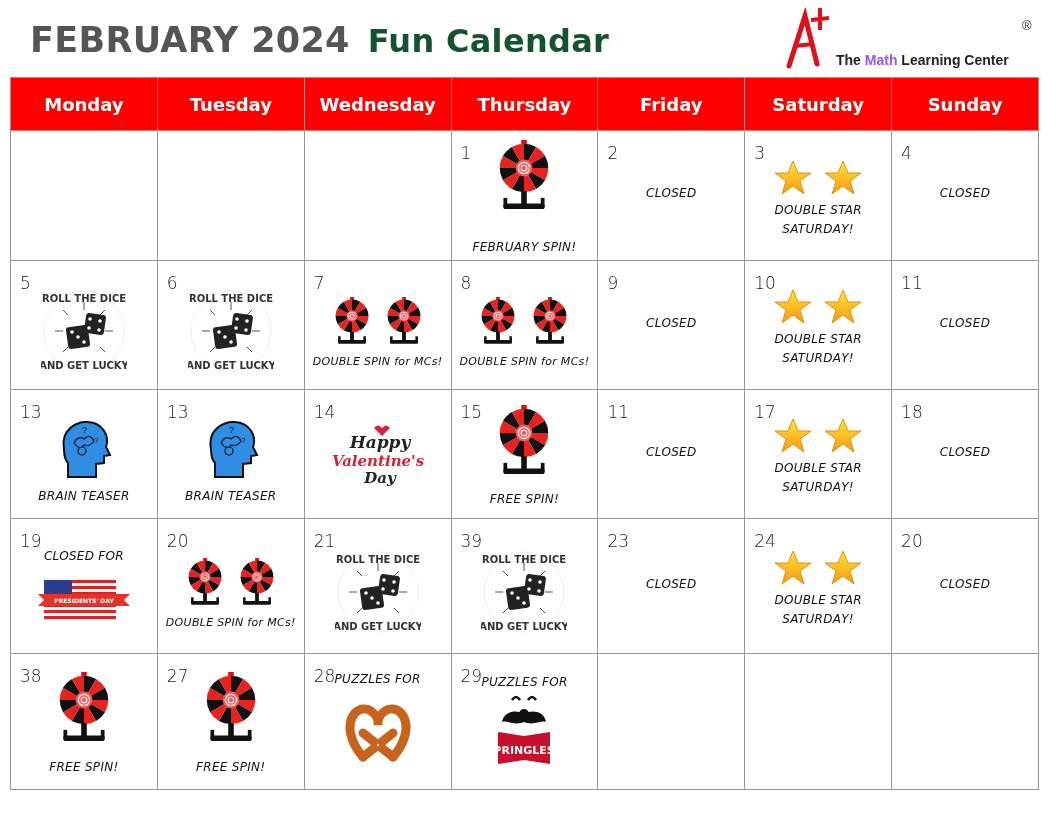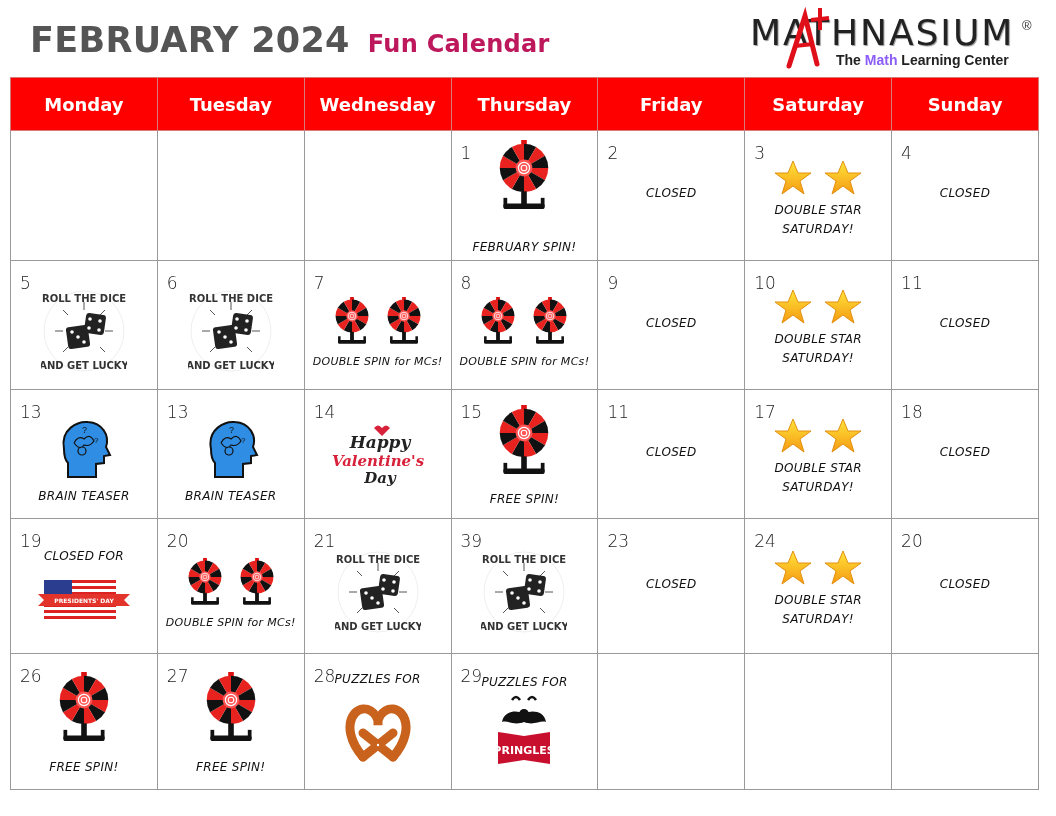--- a/index.html
+++ b/index.html
@@ -1,18 +1,18 @@
 <!DOCTYPE html>
 <html><head>
 <meta charset="utf-8">
 <style>
   html,body{margin:0;padding:0;background:#fff;}
   body{width:1056px;height:816px;position:relative;overflow:hidden;font-family:"Liberation Sans",sans-serif;}
   .title{position:absolute;left:30px;top:20px;font-family:"DejaVu Sans",sans-serif;font-weight:bold;color:#555;font-size:35px;letter-spacing:0.3px;white-space:nowrap;}
-  .title .sub{font-size:24px;margin-left:18px;color:#be185d;}
+  .title .sub{font-size:32px;margin-left:18px;color:#14532d;}
   .logo{position:absolute;left:750px;top:6px;width:290px;height:66px;}
   .logo .word{position:absolute;left:0;top:6px;font-family:"DejaVu Sans",sans-serif;font-size:36px;letter-spacing:2px;color:#222;text-shadow:1px 1px 1px #999;white-space:nowrap;}
   .logo .aplus{position:absolute;left:33px;top:0px;width:50px;height:66px;}
   .logo .reg{position:absolute;left:272px;top:12px;font-size:13px;color:#333;}
   .logo .tag{position:absolute;left:86px;top:46px;font-size:14px;font-weight:bold;color:#222;white-space:nowrap;}
   .logo .tag .red{color:#8b5cf6;}
   table.cal{position:absolute;left:10px;top:77px;border-collapse:collapse;table-layout:fixed;width:1029px;border-radius:29px;}
   table.cal th{background:#ff0000;color:#fff;height:52px;font-family:"DejaVu Sans",sans-serif;font-size:18px;font-weight:bold;border:1px solid #d87a7a;padding:0;}
   table.cal td{border:1px solid #999;vertical-align:top;padding:0;position:relative;}
   .r1 td{height:129px;} .r2 td{height:128px;} .r3 td{height:128px;} .r4 td{height:134px;} .r5 td{height:135px;}
@@ -24,21 +24,20 @@
   .row2{display:flex;gap:14px;}
 </style>
 </head>
 <body>
 
 <div class="title">
   <span>FEBRUARY 2024</span><span class="sub">Fun Calendar</span>
 </div>
 
 <div class="logo">
-  <span class="word">MATHNASIUM</span>
   <svg class="aplus" viewBox="0 0 50 66">
     <path d="M6 60 L22 10 L34 58" stroke="#e0101a" stroke-width="5" fill="none" stroke-linecap="round"></path>
     <path d="M12 40 L30 38" stroke="#e0101a" stroke-width="4"></path>
     <path d="M28 14 L46 12 M37 2 L37 24" stroke="#e0101a" stroke-width="4"></path>
   </svg>
   <span class="reg">®</span>
   <span class="tag"><span>The </span><span class="red">Math</span><span> Learning Center</span></span>
 </div>
 
 <table class="cal">
@@ -603,21 +602,21 @@
         </td>
         <td>
           <span class="dnum">20</span>
           <div class="cell">
             <div class="note" style="margin-top:-4px">CLOSED</div>
           </div>
         </td>
       </tr>
       <tr class="r5">
         <td>
-          <span class="dnum">26</span>
+          <span class="dnum">38</span>
           <div class="cell">
             <span class="wheel" style="margin-top:6px"><svg width="56" height="75.60000000000001" viewBox="0 0 60 81">
     <rect x="27" y="0" width="6" height="8" fill="#d11"></rect>
     <path d="M30 30 L56.0 30.0 A26 26 0 0 1 52.5 43.0 Z" fill="#e8231f"></path>
                 <path d="M30 30 L52.5 43.0 A26 26 0 0 1 43.0 52.5 Z" fill="#111"></path>
                 <path d="M30 30 L43.0 52.5 A26 26 0 0 1 30.0 56.0 Z" fill="#e8231f"></path>
                 <path d="M30 30 L30.0 56.0 A26 26 0 0 1 17.0 52.5 Z" fill="#111"></path>
                 <path d="M30 30 L17.0 52.5 A26 26 0 0 1 7.5 43.0 Z" fill="#e8231f"></path>
                 <path d="M30 30 L7.5 43.0 A26 26 0 0 1 4.0 30.0 Z" fill="#111"></path>
                 <path d="M30 30 L4.0 30.0 A26 26 0 0 1 7.5 17.0 Z" fill="#e8231f"></path>

